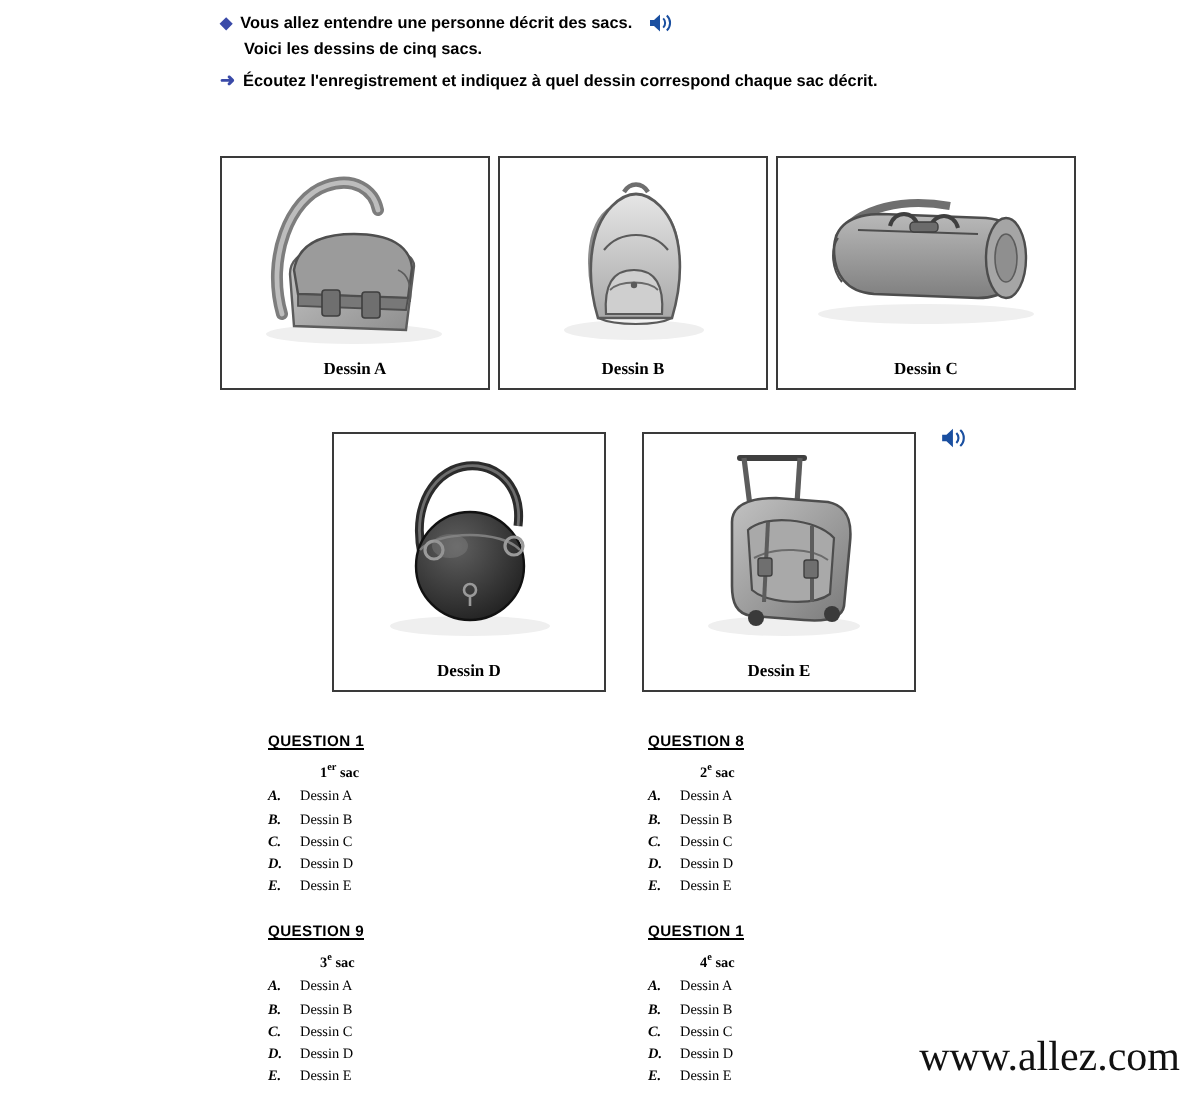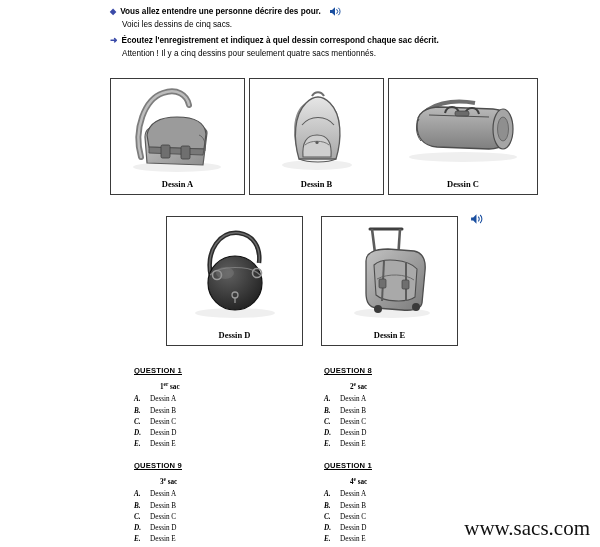--- a/index.html
+++ b/index.html
@@ -40,21 +40,21 @@
   }
   .bullet-arrow {
     color: #3a4aa8;
     font-size: 9px;
     line-height: 1.25;
     flex: 0 0 auto;
   }
   .instr-text { flex: 1 1 auto; }
   .instr-sub {
     margin-left: 12px;
-    font-weight: normal;
+    font-weight: bold;
   }
   .speaker {
     display: inline-block;
     vertical-align: middle;
     margin-left: 6px;
   }
 
   
   .box {
     position: absolute;
@@ -143,39 +143,38 @@
   svg { display: block; }
 </style>
 </head>
 <body>
 
 <div class="instructions">
 
   <div class="instr-line">
     <span class="bullet-diamond">◆</span>
     <span class="instr-text">
-      <span>Vous allez entendre une personne décrire des pour.</span>
+      <span>Vous allez entendre une personne décrit des sacs.</span>
       <span class="speaker">
         <svg width="13" height="11" viewBox="0 0 13 11">
           <path d="M1 4 H3 L6 1.2 V9.8 L3 7 H1 Z" fill="#1a4fa0"></path>
           <path d="M7.6 3.2 A3.2 3.2 0 0 1 7.6 7.8" fill="none" stroke="#1a4fa0" stroke-width="1"></path>
           <path d="M9.4 1.8 A5 5 0 0 1 9.4 9.2" fill="none" stroke="#1a4fa0" stroke-width="1"></path>
         </svg>
       </span>
     </span>
   </div>
 
   <div class="instr-sub">Voici les dessins de cinq sacs.</div>
 
   <div class="instr-line" style="margin-top:4px;">
     <span class="bullet-arrow">➜</span>
     <span class="instr-text">Écoutez l'enregistrement et indiquez à quel dessin correspond chaque sac décrit.</span>
   </div>
 
-  <div class="instr-sub">Attention ! Il y a cinq dessins pour seulement quatre sacs mentionnés.</div>
 </div>
 
 <div class="box" id="box-a">
   <div class="art">
     <svg width="135" height="99" viewBox="0 0 135 99">
       <defs>
         <linearGradient id="gA" x1="0" y1="0" x2="1" y2="1">
           <stop offset="0" stop-color="#c9c9c9"></stop>
           <stop offset="1" stop-color="#8d8d8d"></stop>
         </linearGradient>
@@ -422,13 +421,13 @@
   <div class="opt-row">
       <span class="opt-letter">D.</span>
       <span class="opt-text">Dessin D</span>
     </div>
   <div class="opt-row">
       <span class="opt-letter">E.</span>
       <span class="opt-text">Dessin E</span>
     </div>
 </div>
 
-<div class="watermark">www.sacs.com</div>
+<div class="watermark">www.allez.com</div>
 
 </body></html>

